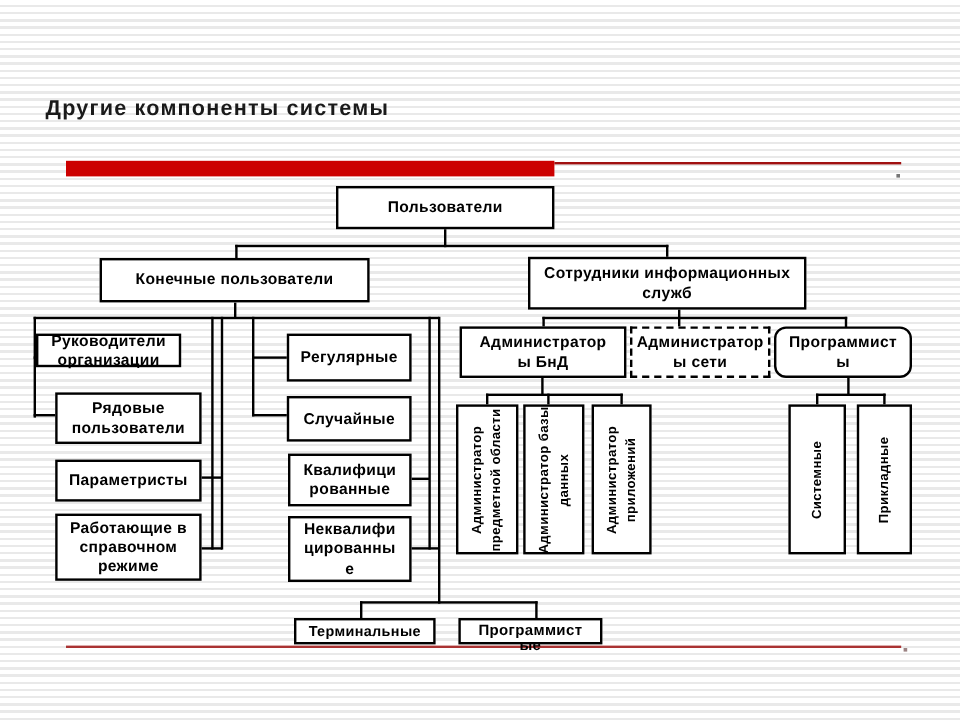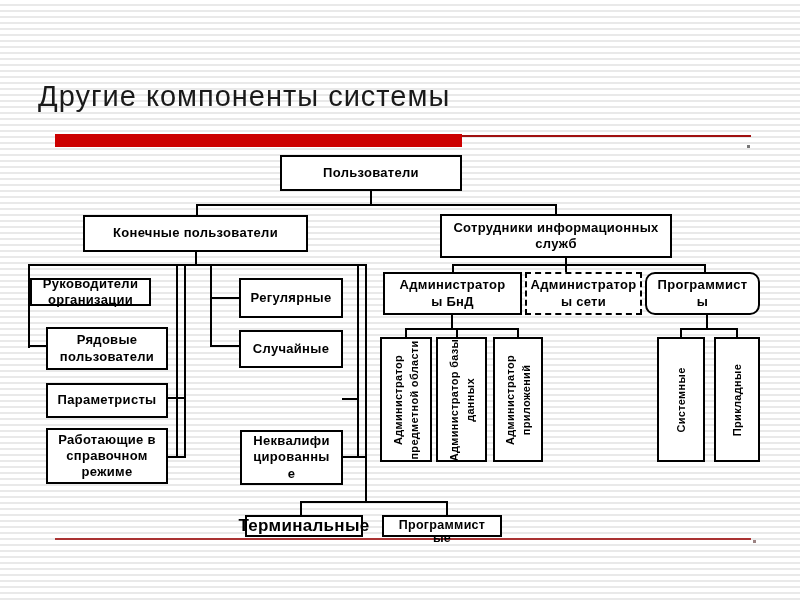--- a/index.html
+++ b/index.html
@@ -2,38 +2,38 @@
 <html><head>
 <meta charset="utf-8">
 <style>
   html,body{margin:0;padding:0;}
   body{width:800px;height:600px;font-family:"Liberation Sans","DejaVu Sans",sans-serif;}
   .slide{
     position:relative;width:800px;height:600px;overflow:hidden;
     background:repeating-linear-gradient(180deg,#ffffff 0px,#ffffff 4px,#e9e9e9 4px,#e9e9e9 6px);
   }
   .title{
-    position:absolute;left:38px;top:80px;font-size:29px;font-weight:normal;
+    position:absolute;left:38px;top:80px;font-size:18px;font-weight:bold;
     color:#1a1a1a;letter-spacing:1px;white-space:nowrap;
   }
   .accent{position:absolute;}
   .conn{position:absolute;background:#000;}
   .node{
     position:absolute;background:#fff;border:2px solid #000;box-sizing:border-box;
     display:flex;align-items:center;justify-content:center;text-align:center;
     font-weight:bold;color:#000;font-size:13px;line-height:1.25;z-index:2;
   }
   .node span{white-space:pre-line;letter-spacing:.3px;}
   .node.dashed{border-style:dashed;}
   .node.vbox span{
     position:absolute;left:50%;top:50%;width:150px;
     transform:translate(-50%,-50%) rotate(-90deg);
     font-size:11px;line-height:16px;text-align:center;
   }
-  .node.small{font-size:17px;align-items:center;}
+  .node.small{font-size:12px;align-items:center;}
   .node.overflow{overflow:visible;display:block;}
   .node.overflow span{
     position:absolute;left:0;top:2px;width:100%;display:block;
     line-height:13px;font-size:12.5px;z-index:3;
   }
 </style>
 </head>
 <body>
 
 <div class="slide">
@@ -111,20 +111,24 @@
 справочном
 режиме</span>
   </div>
 
   <div class="node" style="left:239px;top:278px;width:104px;height:40px;">
     <span>Регулярные</span>
   </div>
   <div class="node" style="left:239px;top:330px;width:104px;height:38px;">
     <span>Случайные</span>
   </div>
+  <div class="node" style="left:240px;top:378px;width:103px;height:44px;">
+    <span>Квалифици
+рованные</span>
+  </div>
   <div class="node" style="left:240px;top:430px;width:103px;height:55px;">
     <span>Неквалифи
 цированны
 е</span>
   </div>
 
   <div class="node" style="left:383px;top:272px;width:139px;height:43px;">
     <span>Администратор
 ы БнД</span>
   </div>

